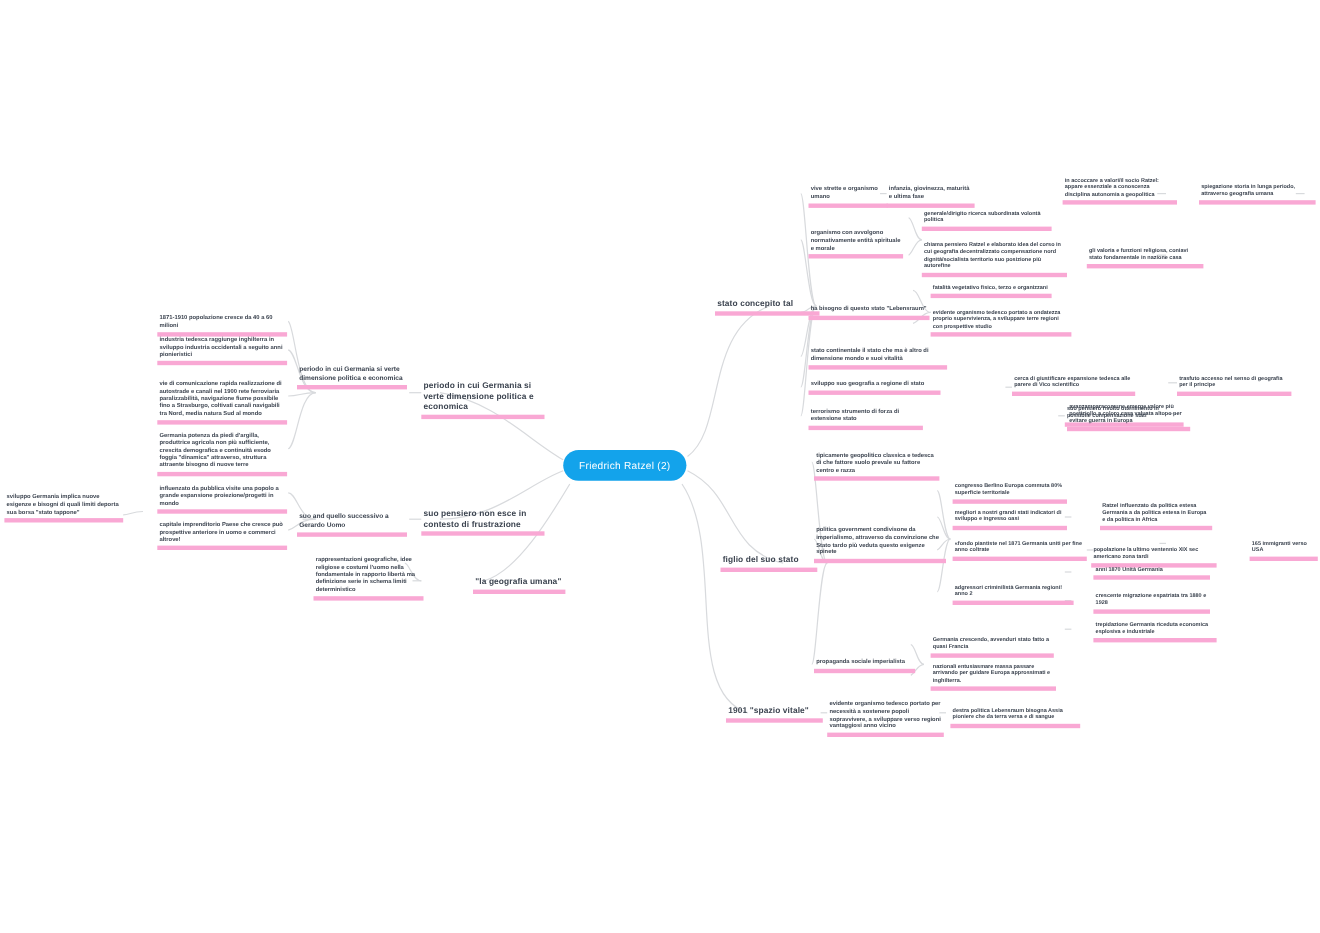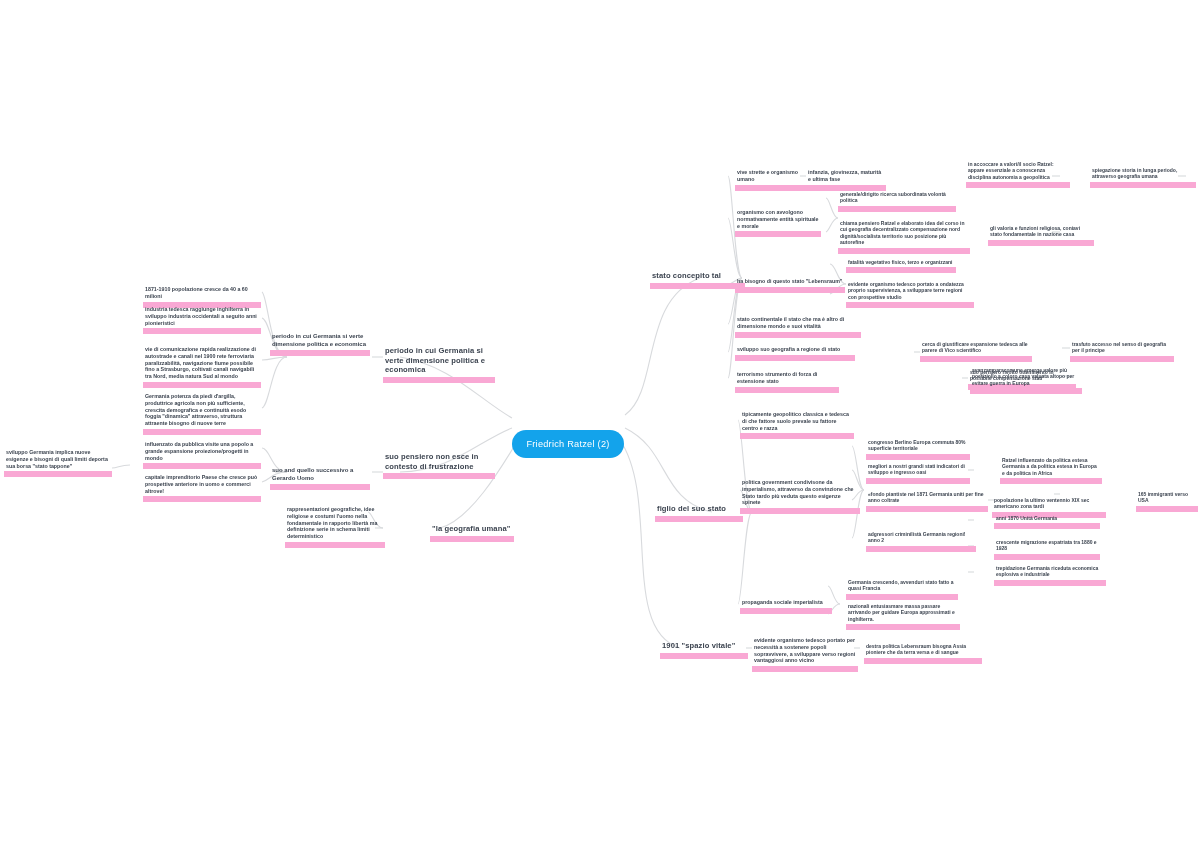--- a/index.html
+++ b/index.html
@@ -12,21 +12,21 @@
   }
   #canvas{position:absolute;left:0;top:0;width:1200px;height:848px;}
   svg.links{position:absolute;left:0;top:0;width:1200px;height:848px;pointer-events:none;}
   svg.links path{fill:none;stroke:#d8dadd;stroke-width:1.1;}
 
   .node{
     position:absolute;
     color:#3c4450;
     line-height:1.28;
     box-sizing:border-box;
-    border-bottom:6px solid #f9a8d4;
+    border-bottom:4px solid #f9a8d4;
     padding:1px 2px 2px 2px;
     white-space:normal;
     word-wrap:break-word;
   }
 
   .lvl1{
     font-size:7.6px;
     font-weight:bold;
     letter-spacing:.1px;
   }
@@ -132,34 +132,34 @@
     <path d="M974,546 L968,546"></path>
     <path d="M974,572 L968,572"></path>
 
     <path d="M840,604 C834,604 832,586 828,586"></path>
     <path d="M840,604 C834,604 832,612 828,614"></path>
 
     <path d="M752,648 L746,648"></path>
     <path d="M860,648 L854,648"></path>
   </svg>
 
-  <div class="root" style="left:512px;top:409px;width:112px;height:28px;margin-top:21px;">
+  <div class="root" style="left:512px;top:409px;width:112px;height:28px;">
     <span>Friedrich Ratzel (2)</span>
   </div>
 
   <div class="node lvl1" style="left:383px;top:345px;width:112px;">periodo in cui Germania si verte dimensione politica e economica</div>
 
   <div class="node lvl2" style="left:270px;top:332px;width:100px;">periodo in cui Germania si verte dimensione politica e economica</div>
 
   <div class="node lvl3" style="left:143px;top:285px;width:118px;">1871-1910 popolazione cresce da 40 a 60 milioni</div>
   <div class="node lvl3" style="left:143px;top:305px;width:118px;">industria tedesca raggiunge inghilterra in sviluppo industria occidentali   a seguito anni pionieristici</div>
   <div class="node lvl3" style="left:143px;top:345px;width:118px;">vie di comunicazione rapida realizzazione di autostrade e canali nel 1900 rete ferroviaria paralizzabilità, navigazione fiume possibile fino a Strasburgo, coltivati canali navigabili tra Nord, media natura Sud al mondo</div>
   <div class="node lvl3" style="left:143px;top:392px;width:118px;">Germania potenza da piedi d'argilla, produttrice agricola non più sufficiente, crescita demografica e continuità esodo foggia "dinamica" attraverso, struttura attraente bisogno di nuove terre</div>
 
-  <div class="node lvl1" style="left:383px;top:451px;width:112px;">suo pensiero non esce in contesto di frustrazione</div>
+  <div class="node lvl1" style="left:383px;top:461px;width:112px;">suo pensiero non esce in contesto di frustrazione</div>
 
   <div class="node lvl2" style="left:270px;top:466px;width:100px;">suo and quello successivo a Gerardo Uomo</div>
 
   <div class="node lvl3" style="left:143px;top:440px;width:118px;">influenzato da pubblica visite una popolo a grande espansione proiezione/progetti in mondo</div>
   <div class="node lvl3" style="left:143px;top:473px;width:118px;">capitale imprenditorio Paese che cresce può prospettive anteriore in uomo e commerci altrove!</div>
 
   <div class="node lvl3" style="left:4px;top:448px;width:108px;">sviluppo Germania implica nuove esigenze e bisogni di quali limiti deporta sua borsa "stato tappone"</div>
 
   <div class="node lvl1" style="left:430px;top:523px;width:84px;">"la geografia umana"</div>
 

